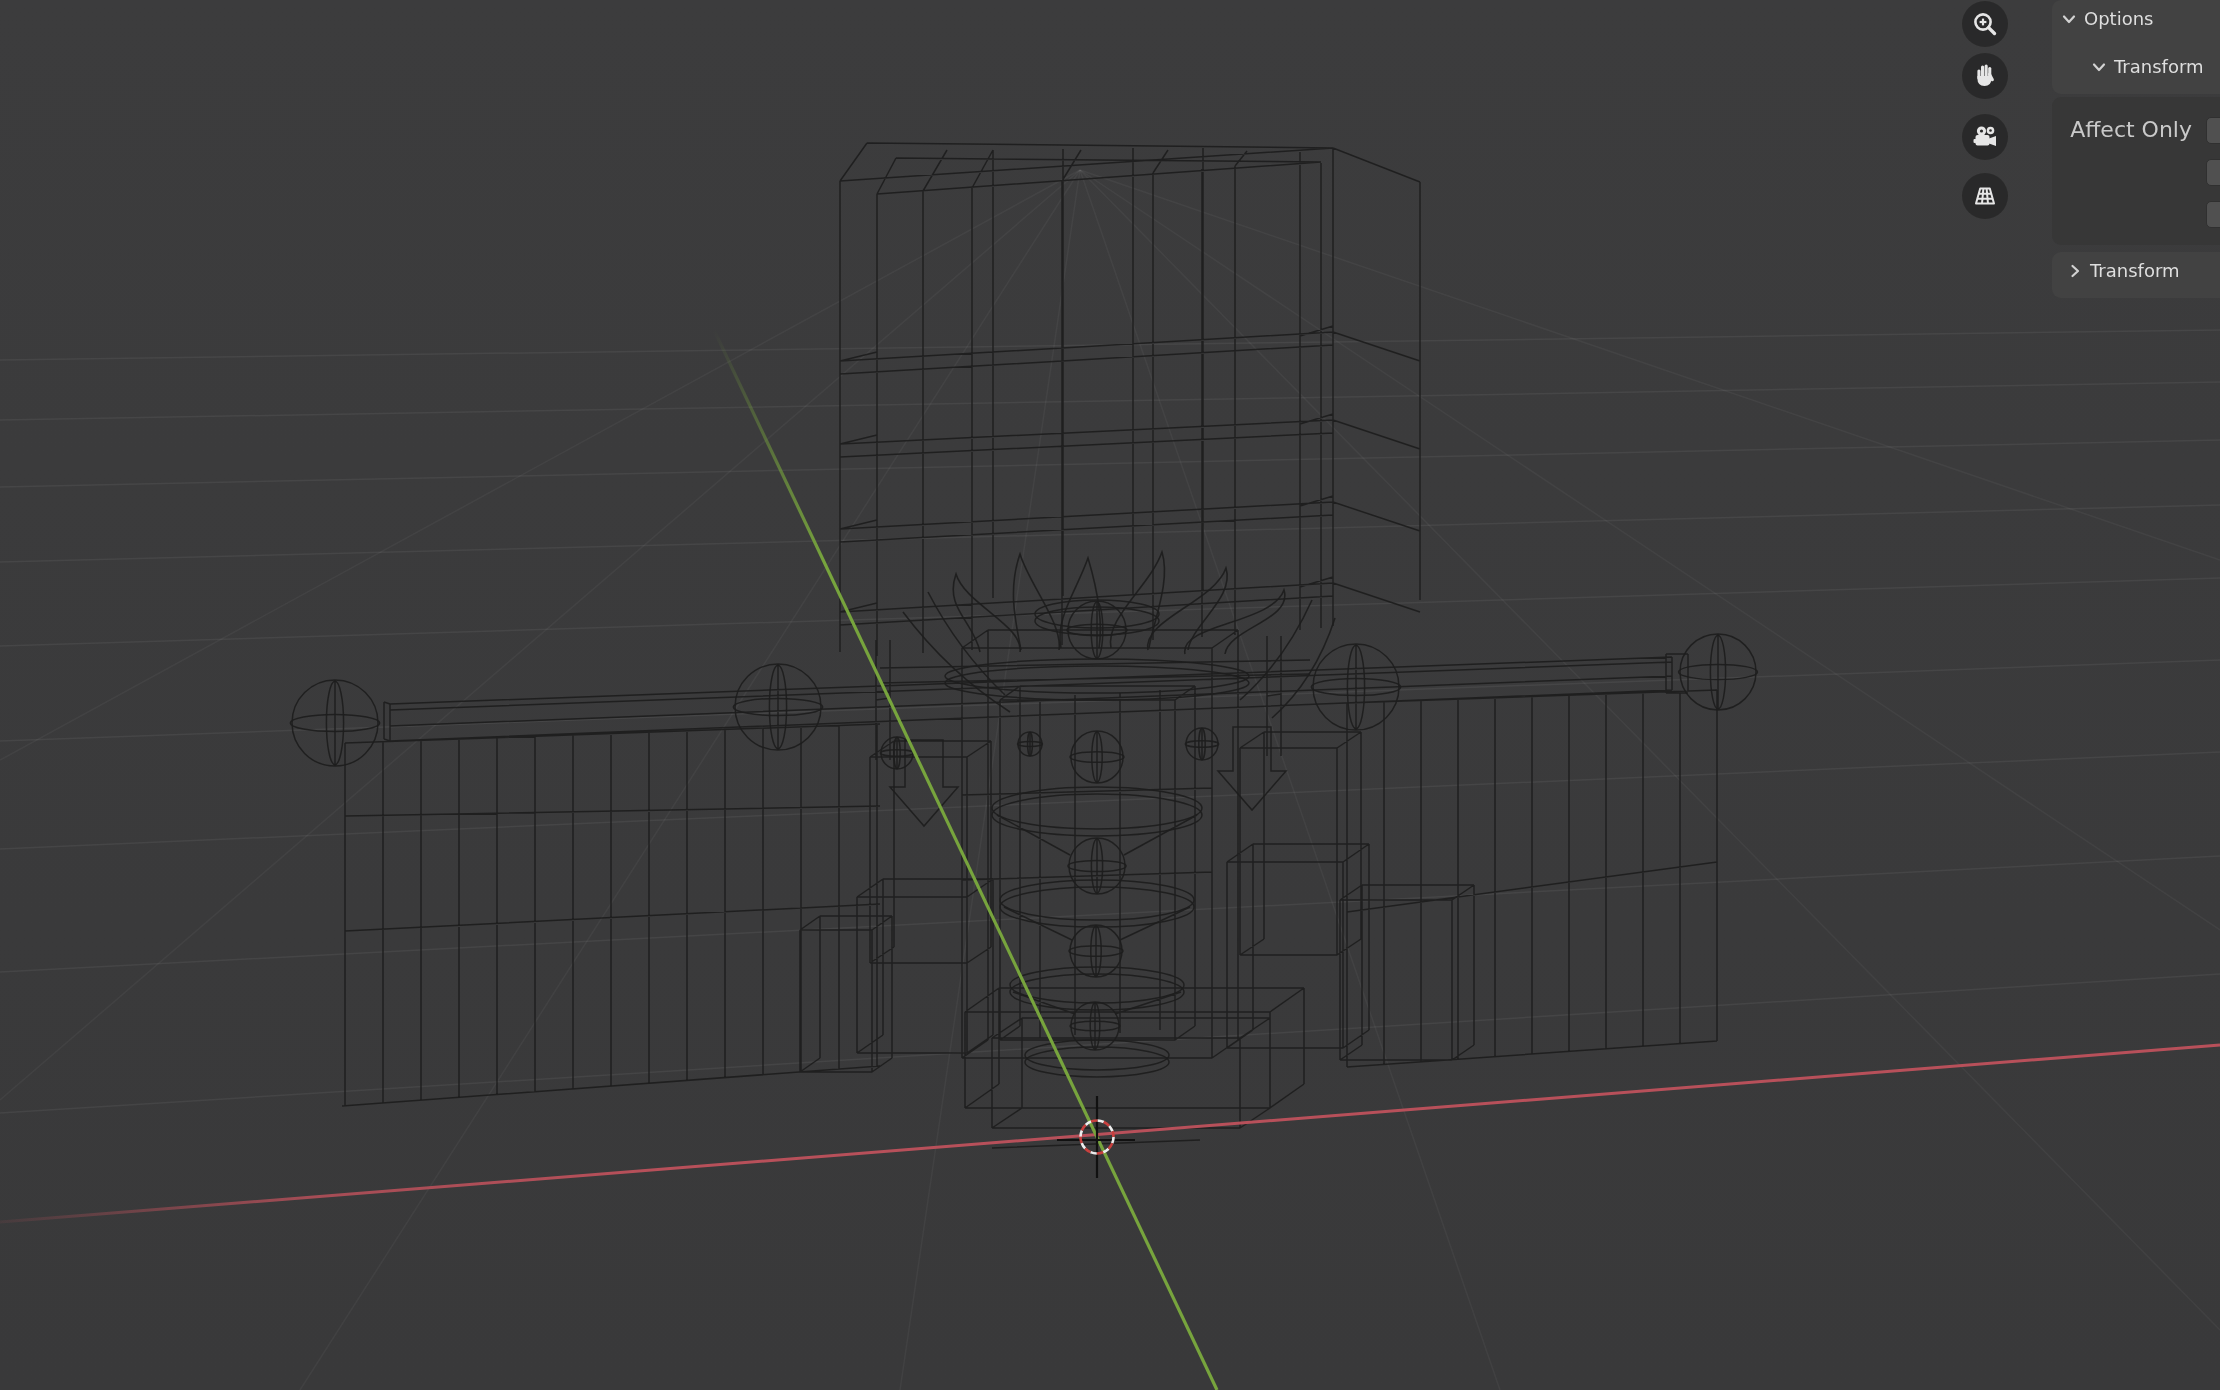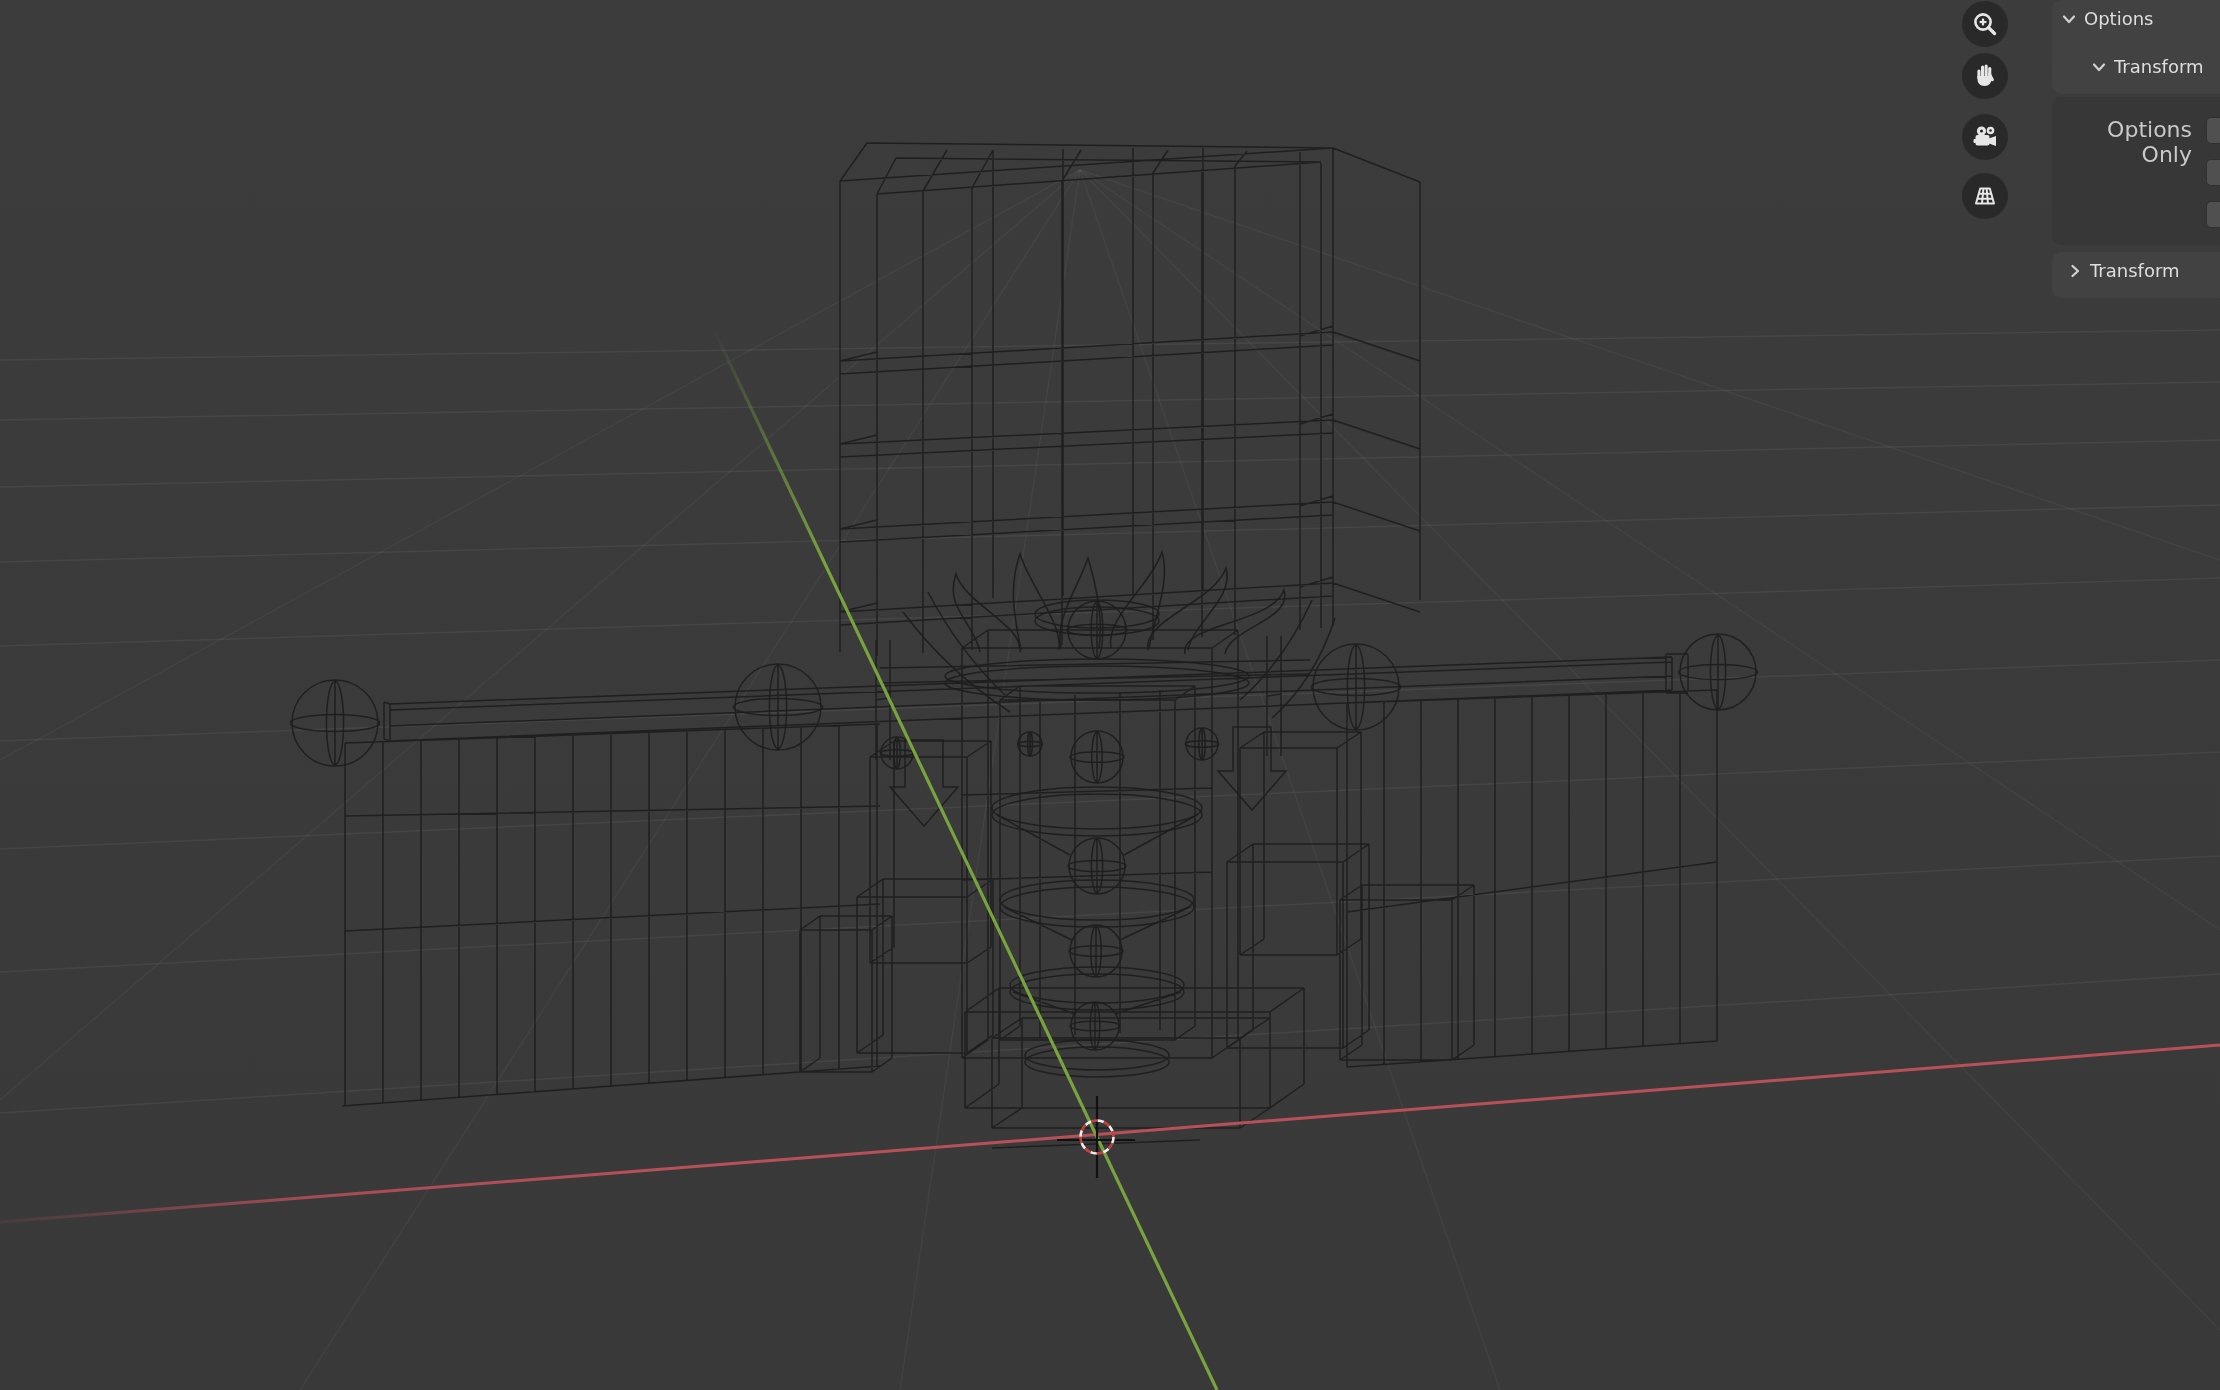--- a/index.html
+++ b/index.html
@@ -190,21 +190,21 @@
     </div>
     <div class="prow" style="left:38px;top:56px">
       <svg class="chev" width="18" height="18" viewBox="0 0 18 18">
         <polyline points="4,6.5 9,12 14,6.5" fill="none" stroke="#d2d2d2" stroke-width="2.2" stroke-linecap="round" stroke-linejoin="round"></polyline>
       </svg>
       <span>Transform</span>
     </div>
   </div>
 
   <div class="pblock bgB" style="top:97px;height:148px">
-    <div class="plabel" style="left:10px;top:20px;width:130px">Options Only</div>
+    <div class="plabel" style="left:10px;top:20px;width:130px">Affect Only</div>
     <div class="checkbox" style="top:20px"></div>
     <div class="checkbox" style="top:62px"></div>
     <div class="checkbox" style="top:104px"></div>
   </div>
 
   <div class="pblock bgA" style="top:252px;height:46px">
     <div class="prow" style="left:14px;top:8px">
       <svg class="chev" width="18" height="18" viewBox="0 0 18 18">
         <polyline points="6.5,4 12,9 6.5,14" fill="none" stroke="#d2d2d2" stroke-width="2.2" stroke-linecap="round" stroke-linejoin="round"></polyline>
       </svg>

